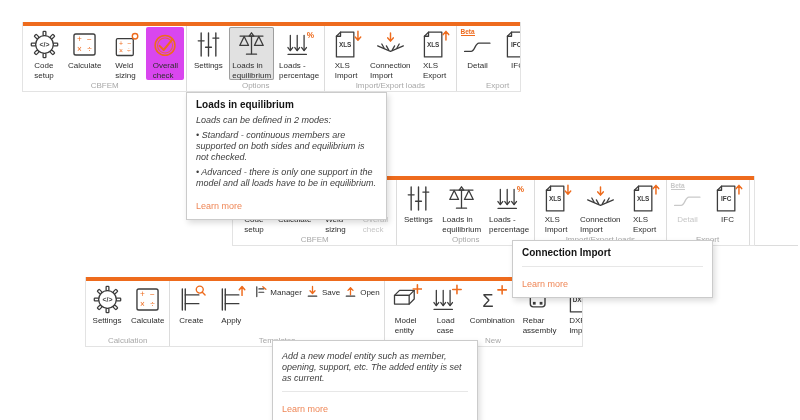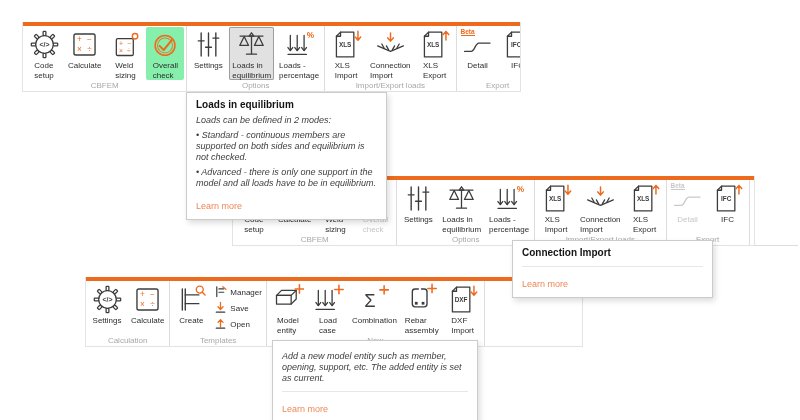--- a/index.html
+++ b/index.html
@@ -13,27 +13,27 @@
   .rgroup{display:flex;flex-direction:column;border-right:1px solid #DCDCDC;flex:0 0 auto;padding:0 1px;}
   .rgroup:last-child{border-right:none;flex:1;}
   .rgroup-items{display:flex;align-items:flex-start;flex:1;}
   .rgroup-label{height:12px;font-size:8px;line-height:12px;color:#A8A8A8;text-align:center;
                 white-space:nowrap;overflow:hidden;}
   .rbtn{position:relative;display:flex;flex-direction:column;align-items:center;
         padding:1px 2px 0;margin:1px 1px 0;border-radius:2px;flex:0 0 auto;cursor:default;}
   .rbtn .ic{width:34px;height:33px;display:flex;align-items:center;justify-content:center;}
   .rbtn .lbl{font-size:8px;line-height:9.5px;height:19px;text-align:left;color:#2D2D2D;
              white-space:pre-line;padding:0 1px;}
-  .rbtn.selected{background:#86efac;}
+  .rbtn.selected{background:#d946ef;}
   .rbtn.active{background:#E1E1E1;box-shadow:inset 0 0 0 1px #9E9E9E;}
   .rbtn.disabled .lbl{color:#C6C6C6;}
   .beta{position:absolute;top:1px;left:2px;font-size:6.5px;font-weight:bold;color:#EE6B1D;
         border-bottom:1px solid currentColor;line-height:7px;}
   .rbtn.disabled .beta{color:#C9C9C9;}
-  .stack{display:flex;flex-direction:column;padding:3px 1px 0;flex:0 0 auto;}
+  .stack{display:flex;flex-direction:row;padding:3px 1px 0;flex:0 0 auto;}
   .sbtn{display:flex;align-items:center;gap:3px;height:16px;font-size:8px;color:#2D2D2D;padding:0 2px;}
   .sbtn svg{flex:0 0 auto;}
 
   .tip{position:absolute;background:#fff;border:1px solid #CBCBCB;box-sizing:border-box;
        box-shadow:2px 3px 6px rgba(0,0,0,0.14);padding:6px 9px 7px;z-index:10;}
   .tip-title{font-size:10px;font-weight:bold;color:#141414;line-height:12px;}
   .tip p{margin:4px 0 0;font-size:9px;line-height:11px;color:#3D3D3D;font-style:italic;}
   .tip p.bullet{}
   .tip p.bullet::before{content:"\2022  ";}
   .tip-divider{border-top:1px solid #E7E7E7;margin-top:7px;}
@@ -469,20 +469,32 @@
                   <g fill="none" stroke="#3C3C3C" stroke-width="1.5" stroke-linecap="round" stroke-linejoin="round">
                     <path d="M8 6.5 V29.5 M11.2 6.5 V29.5"></path>
                     <path d="M11.2 13 H26 M11.2 22.5 H26"></path>
                   </g>
                   <circle cx="27" cy="7.2" r="3.8" fill="none" stroke="#EE6B1D" stroke-width="1.5" stroke-linecap="round" stroke-linejoin="round"></circle>
                   <path d="M29.8 10 L32.8 13" fill="none" stroke="#EE6B1D" stroke-width="1.5" stroke-linecap="round" stroke-linejoin="round"></path>
                 </svg>
               </div>
               <div class="lbl">Create</div>
             </div>
+            <div class="rbtn">
+              <div class="ic">
+                <svg viewBox="0 0 36 36" width="33" height="33" aria-hidden="true">
+                  <g fill="none" stroke="#3C3C3C" stroke-width="1.5" stroke-linecap="round" stroke-linejoin="round">
+                    <path d="M8 6.5 V29.5 M11.2 6.5 V29.5"></path>
+                    <path d="M11.2 13 H26 M11.2 22.5 H26"></path>
+                  </g>
+                  <path d="M29.5 13.5 V4.2 M26.5 7.4 L29.5 3.9000000000000004 L32.5 7.4" fill="none" stroke="#EE6B1D" stroke-width="1.6" stroke-linecap="round" stroke-linejoin="round"></path>
+                </svg>
+              </div>
+              <div class="lbl">Apply</div>
+            </div>
             <div class="stack">
               <div class="sbtn">
                 <span><svg viewBox="0 0 14 14" width="13" height="13" aria-hidden="true">
                     <g fill="none" stroke="#3C3C3C" stroke-width="1.3" stroke-linecap="round" stroke-linejoin="round">
                       <path d="M3 2 V12.5"></path>
                       <path d="M5.3 4.2 H10.5 M5.3 7.8 H10.5"></path>
                     </g>
                     <path d="M9.5 1.8 L12.8 4.6" fill="none" stroke="#EE6B1D" stroke-width="1.4" stroke-linecap="round" stroke-linejoin="round"></path>
                   </svg></span>
                 <span class="slbl">Manager</span>

